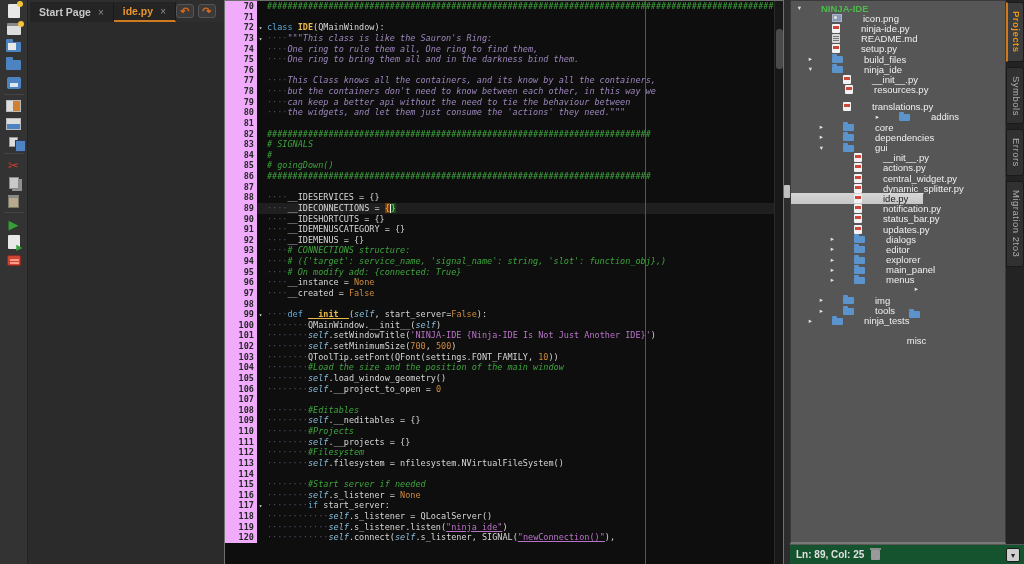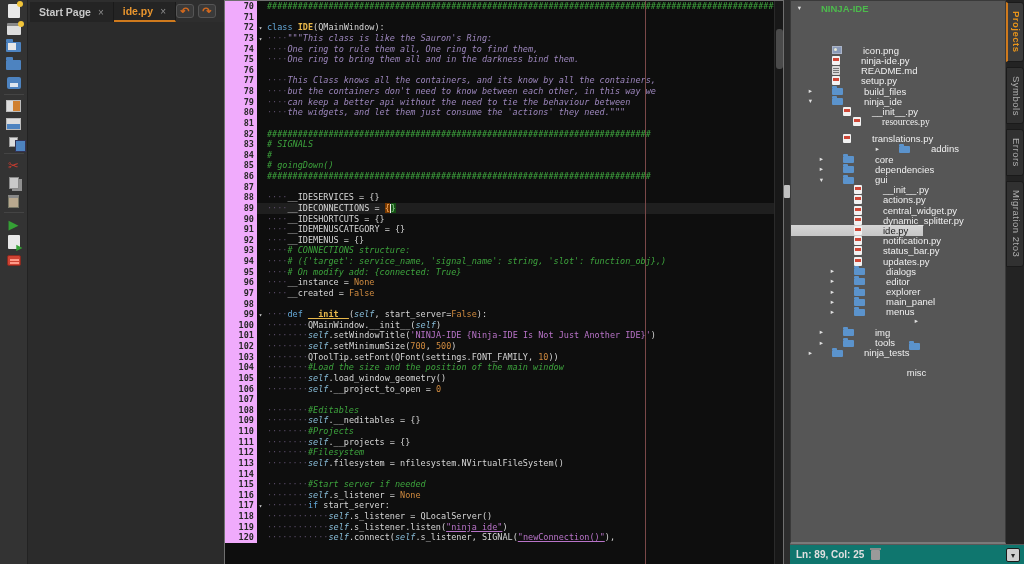--- a/index.html
+++ b/index.html
@@ -115,21 +115,21 @@
     background:#e8e8d0; border-radius:50%; }
   .troot-label { color:#4cbb4c; font-weight:bold; }
 
   #side-tabs { width:18px; flex:none; background:#232323; display:flex; flex-direction:column;
     gap:5px; padding-top:2px; }
   .stab { writing-mode:vertical-rl; font-size:9.5px; color:#b0b0b0; background:#313131;
     border:1px solid #1a1a1a; border-radius:0 3px 3px 0; padding:8px 1px; text-align:center;
     cursor:pointer; letter-spacing:.5px; }
   .stab.active { color:#e8941a; background:#3c3c3c; border-left:2px solid #cf7a1d; font-weight:bold; }
 
-  #status-bar { height:20px; background:#0f766e; border-top:1px solid #585858; display:flex;
+  #status-bar { height:20px; background:#14532d; border-top:1px solid #585858; display:flex;
     align-items:center; padding:0 4px 0 6px; gap:7px; }
   #status-pos { font-size:10px; color:#e0e0e0; font-weight:bold; }
   .trash { width:9px; height:10px; background:#9a9a9a; border-radius:1px; position:relative; }
   .trash::before { content:""; position:absolute; top:-2px; left:-1px; width:11px; height:2px; background:#8a8a8a; }
   #status-spacer { flex:1; }
   .combo { width:14px; height:14px; background:#cfcfcf; border:1px solid #1a1a1a; border-radius:2px;
     color:#222; font-size:8px; line-height:13px; text-align:center; cursor:pointer; }
 </style>
 </head>
 <body>
@@ -265,21 +265,21 @@
     <div id="splitter-handle"></div>
   </div>
 
   <div id="right">
     <div id="right-top">
       <div id="tree">
           <div class="trow" style="padding-left: 4px;">
             <span class="texp">▾</span>
             <span class="troot-label">NINJA-IDE</span>
           </div>
-          <div class="trow" style="padding-left: 15px; margin-top: 32px;">
+          <div class="trow" style="padding-left: 15px;">
             <span class="texp"></span>
             <span class="tico ti-img"></span>
             <span class="tlabel">icon.png</span>
           </div>
           <div class="trow" style="padding-left: 15px;">
             <span class="texp"></span>
             <span class="tico ti-py"></span>
             <span class="tlabel">ninja-ide.py</span>
           </div>
           <div class="trow" style="padding-left: 15px;">
@@ -300,21 +300,21 @@
           <div class="trow" style="padding-left: 15px;">
             <span class="texp">▾</span>
             <span class="tico ti-folder"></span>
             <span class="tlabel">ninja_ide</span>
           </div>
           <div class="trow" style="padding-left: 26px;">
             <span class="texp"></span>
             <span class="tico ti-py"></span>
             <span class="tlabel">__init__.py</span>
           </div>
-          <div class="trow" style="padding-left: 36px; font-family: Liberation Serif, serif;">
+          <div class="trow" style="padding-left: 28px;">
             <span class="texp"></span>
             <span class="tico ti-py"></span>
             <span class="tlabel">resources.py</span>
           </div>
           <div class="trow" style="padding-left: 26px; margin-top: 7px;">
             <span class="texp"></span>
             <span class="tico ti-py"></span>
             <span class="tlabel">translations.py</span>
           </div>
           <div class="trow" style="padding-left: 42px; margin-left: 40px;">

